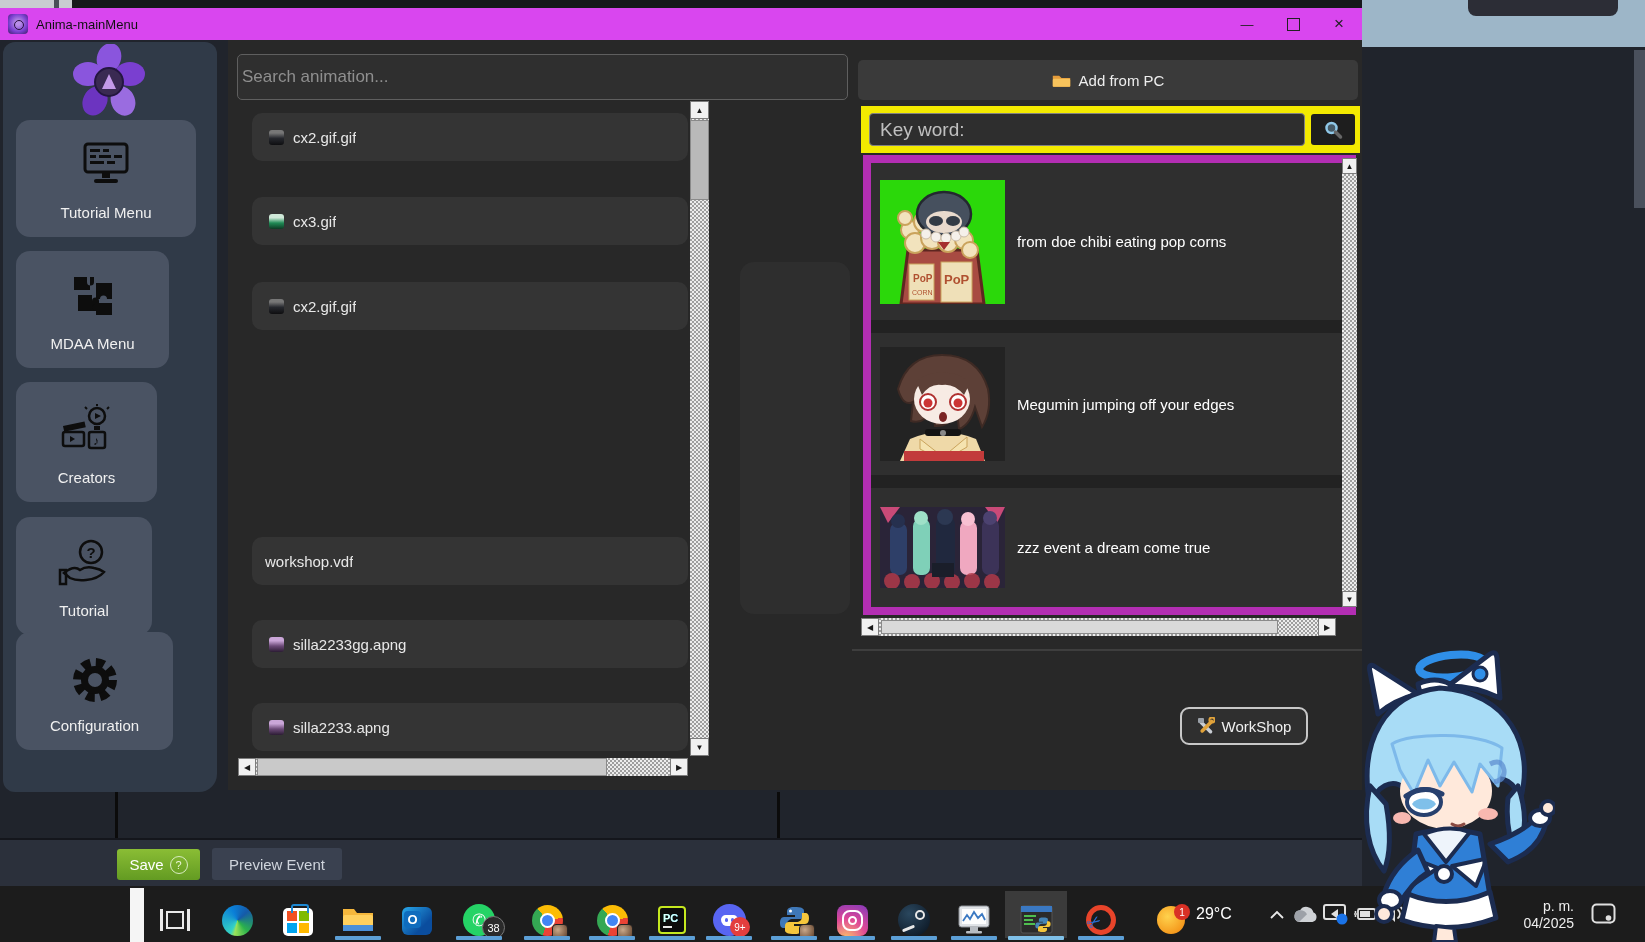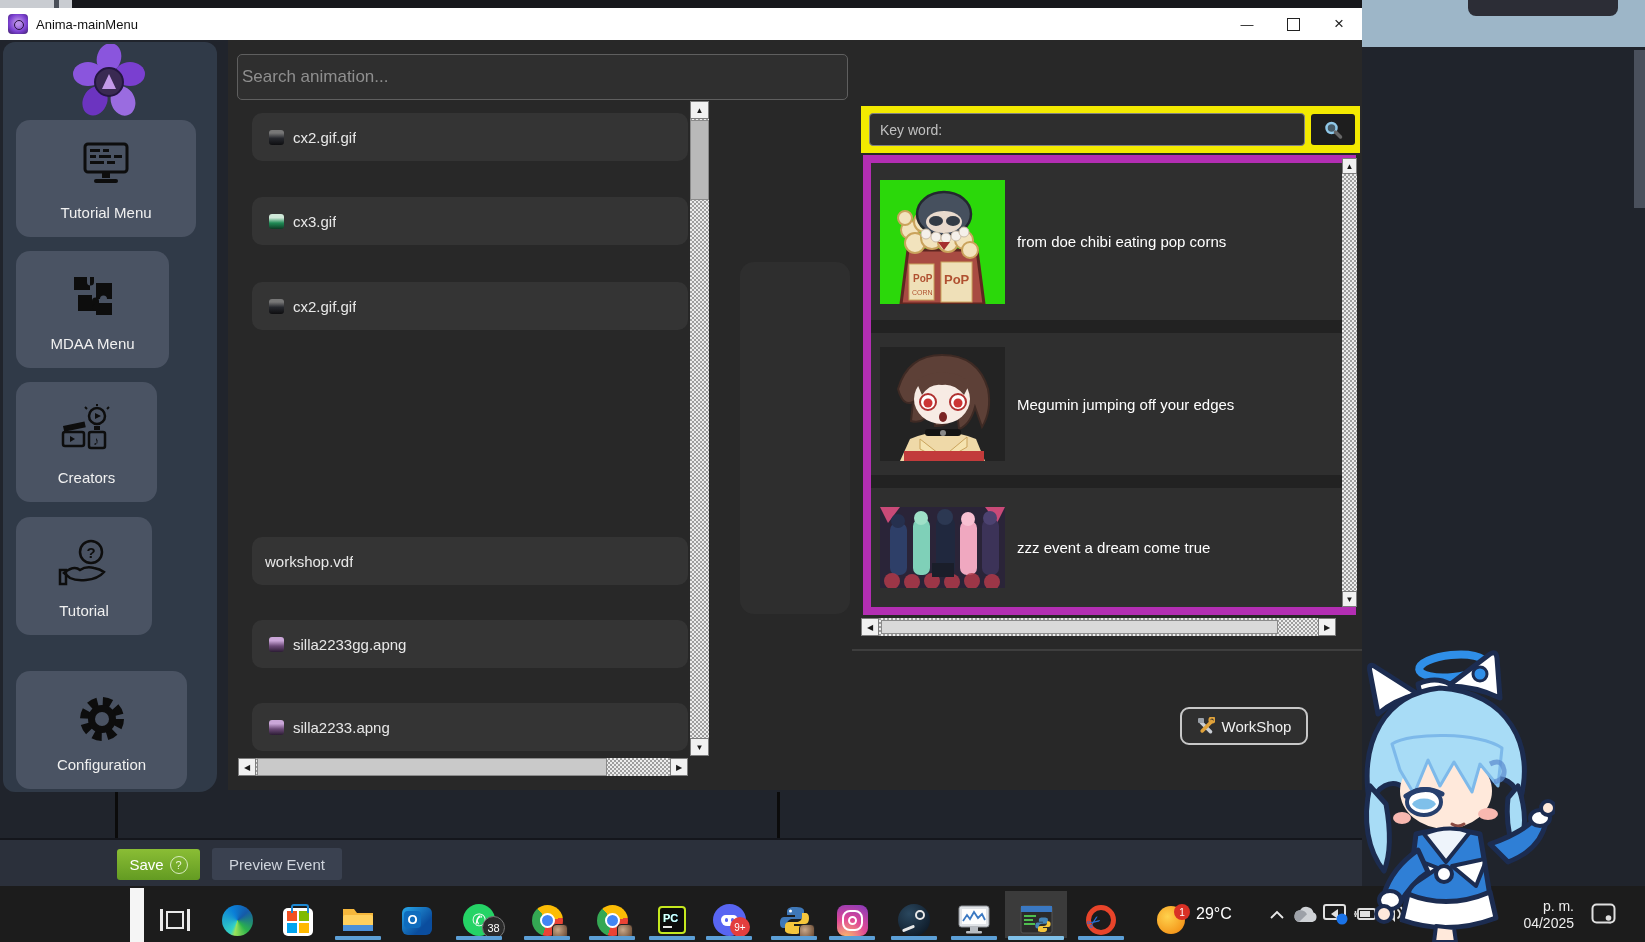--- a/index.html
+++ b/index.html
@@ -6,21 +6,21 @@
   .screen{position:relative;width:1645px;height:942px;overflow:hidden;background:#20242c;}
   .abs{position:absolute;}
   
   .strip-l{left:0;top:0;width:72px;height:8px;background:#c9ccd1;}
   .strip-notch{left:54px;top:0;width:5px;height:8px;background:#4a4f58;}
   .strip-d{left:72px;top:0;width:1290px;height:8px;background:#17181c;}
   .band-blue{left:1362px;top:0;width:283px;height:47px;background:#9db6c8;}
   .band-pill{left:1468px;top:0;width:150px;height:16px;background:#2c2d36;border-radius:0 0 8px 8px;}
   .right-strip{left:1634px;top:50px;width:11px;height:158px;background:#4a505c;}
   
-  .titlebar{left:0;top:8px;width:1362px;height:32px;background:#ffffff;display:flex;align-items:center;}
+  .titlebar{left:0;top:8px;width:1362px;height:32px;background:#d946ef;display:flex;align-items:center;}
   .app-ico{width:20px;height:20px;margin-left:8px;border-radius:4px;background:radial-gradient(circle at 50% 45%,#b98fe8 15%,#7a3fd0 60%,#3c1f66 100%);position:relative;}
   .app-ico::after{content:"";position:absolute;left:6px;top:6px;width:8px;height:8px;border:1.5px solid #2a1240;border-radius:50%;}
   .title-txt{margin-left:8px;font-size:13px;color:#111;}
   .winbtns{margin-left:auto;display:flex;align-items:center;height:100%;}
   .wbtn{width:46px;height:100%;display:flex;align-items:center;justify-content:center;color:#222;font-size:13px;}
   .wbtn.max span{display:block;width:11px;height:11px;border:1px solid #222;}
   .wbtn.close{font-size:17px;}
   
   .win-bg{left:228px;top:40px;width:1134px;height:750px;background:#282828;}
   .gapstrip{left:0;top:790px;width:1362px;height:48px;background:#20242c;}
@@ -45,21 +45,21 @@
   .fi.sprite-purple{background:linear-gradient(180deg,#caa6d8 25%,#6c4a78 60%,#2c1c34);}
   .frow .fname{white-space:nowrap;overflow:hidden;}
   
   .hatch{background:conic-gradient(#9e9e9e 25%,#ececec 0 50%,#9e9e9e 0 75%,#ececec 0);background-size:4px 4px;}
   .sbtn2{position:absolute;background:#f1f1f1;border:1px solid #7d7d7d;color:#1a1a1a;display:flex;align-items:center;justify-content:center;font-size:8px;box-sizing:border-box;}
   .sthumb{position:absolute;background:#b9b9b9;border:1px solid #8a8a8a;box-sizing:border-box;}
   .preview-pane{left:740px;top:262px;width:110px;height:352px;background:#2e2e2e;border-radius:14px;}
   
   .addpc{left:858px;top:60px;width:500px;height:40px;background:#3a3a3a;border-radius:5px;display:flex;align-items:center;justify-content:center;color:#eee;font-size:15px;gap:8px;}
   .ybox{left:861px;top:106px;width:499px;height:47px;background:var(--highlight-yellow,#f3ea00);}
-  .kinput{left:869px;top:113px;width:436px;height:33px;background:#2e2e2e;border:1px solid #828282;border-radius:4px;color:#5eead4;font-size:14px;padding:0 10px;box-sizing:border-box;outline:none;}
+  .kinput{left:869px;top:113px;width:436px;height:33px;background:#2e2e2e;border:1px solid #828282;border-radius:4px;color:#5eead4;font-size:19px;padding:0 10px;box-sizing:border-box;outline:none;}
   .kinput::placeholder{color:#c0c0c0;}
   .searchbtn{left:1311px;top:114px;width:44px;height:31px;background:#1e1e1e;border-radius:3px;display:flex;align-items:center;justify-content:center;}
   .mbox{left:863px;top:155px;width:493px;height:460px;background:#222;border:8px solid var(--highlight-magenta,#b32eb3);box-sizing:border-box;overflow:hidden;}
   .wrow{position:absolute;left:0;width:477px;background:#2f2f2f;display:flex;align-items:center;color:#fff;font-size:15px;}
   .wrow .thumb{margin-left:9px;flex:none;}
   .wrow .wlbl{margin-left:12px;}
   .mvscroll-top{left:1342px;top:158px;width:15px;height:16px;}
   .mvscroll-track{left:1342px;top:174px;width:15px;height:417px;}
   .mvscroll-bot{left:1342px;top:591px;width:15px;height:16px;}
   .divider{left:852px;top:649px;width:510px;height:2px;background:#3e3e3e;}
@@ -199,21 +199,21 @@
     <div class="sbtn" style="left:13px;top:475px;width:136px;height:118px;">
       <svg width="52" height="50" viewBox="0 0 52 50">
         <circle cx="33" cy="13" r="11" fill="none" stroke="#0d0d0d" stroke-width="2.5"></circle>
         <text x="28.5" y="19" font-size="15" font-weight="bold" fill="#0d0d0d">?</text>
         <path d="M6 34 q10 -8 16 -3 q6 -4 14 -2 q6 1 10 4 q-6 7 -18 8 q-10 1 -16 -2 z" fill="none" stroke="#0d0d0d" stroke-width="2.5"></path>
         <rect x="2" y="31" width="6" height="14" fill="none" stroke="#0d0d0d" stroke-width="2.5"></rect>
       </svg>
       <span class="lbl">Tutorial</span>
     </div>
 
-    <div class="sbtn" style="left:13px;top:629px;width:171px;height:118px;">
+    <div class="sbtn" style="left:13px;top:590px;width:157px;height:118px;">
       <svg width="52" height="52" viewBox="0 0 52 52">
         <circle cx="26" cy="26" r="17" fill="none" stroke="#0d0d0d" stroke-width="10" stroke-dasharray="8.2 5.2"></circle>
         <circle cx="26" cy="26" r="14" fill="#0d0d0d"></circle>
         <circle cx="26" cy="26" r="7" fill="#4a5363"></circle>
       </svg>
       <span class="lbl">Configuration</span>
     </div>
   </div>
 
   <input class="abs search" placeholder="Search animation..." style="">
@@ -248,20 +248,27 @@
   <div class="sthumb" style="left:690px;top:120px;width:19px;height:80px;"></div>
   <div class="sbtn2" style="left:690px;top:738px;width:19px;height:18px;">▼</div>
 
   <div class="abs hatch" style="left:238px;top:758px;width:450px;height:18px;"></div>
   <div class="sbtn2" style="left:238px;top:758px;width:18px;height:18px;">◀</div>
   <div class="sthumb" style="left:257px;top:758px;width:350px;height:18px;background:#c9c9c9;"></div>
   <div class="sbtn2" style="left:670px;top:758px;width:18px;height:18px;">▶</div>
 
   <div class="abs preview-pane"></div>
 
+  <div class="abs addpc">
+    <svg width="19" height="16" viewBox="0 0 24 19">
+      <path d="M1 4 h8 l3 3 h11 v11 h-22 z" fill="#e49b3a"></path>
+      <rect x="1" y="8" width="22" height="10" rx="1.5" fill="#f7c35c"></rect>
+    </svg>
+    <span>Add from PC</span>
+  </div>
 
   <div class="abs ybox"></div>
   <input class="abs kinput" placeholder="Key word:" style="">
   <div class="abs searchbtn">
     <svg width="20" height="20" viewBox="0 0 20 20">
       <circle cx="8.5" cy="8" r="5" fill="rgba(150,205,240,.35)" stroke="#8fc8e8" stroke-width="2.5"></circle>
       <line x1="12.5" y1="12" x2="17.5" y2="17" stroke="#666" stroke-width="3.5" stroke-linecap="round"></line>
     </svg>
   </div>
 

